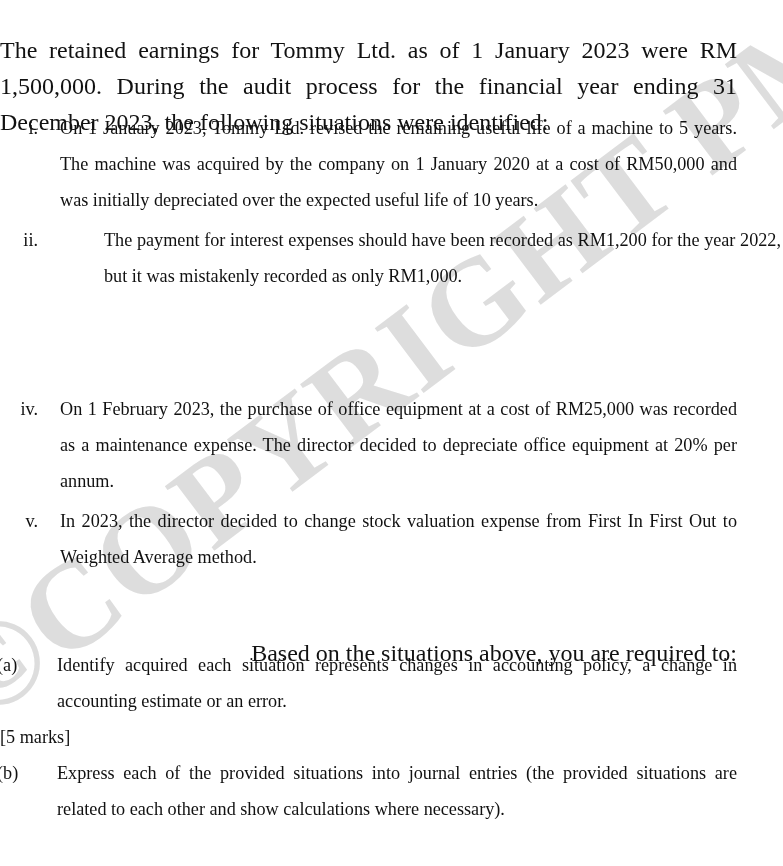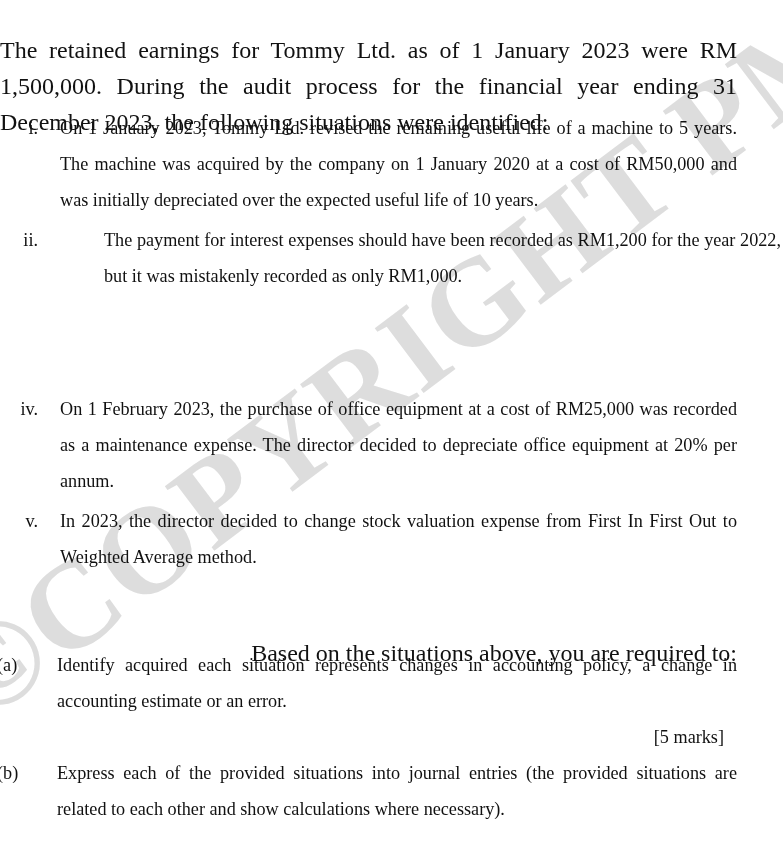--- a/index.html
+++ b/index.html
@@ -128,21 +128,21 @@
     line-height: 36px;
     text-align: justify;
     text-justify: inter-word;
     text-align-last: left;
   }
 
   .marks {
     position: absolute;
     left: 0px;
     width: 724px;
-    text-align: right;
+    text-align: left;
     font-size: 18.2px;
     line-height: 36px;
   }
 </style>
 </head>
 <body>
 
 <div id="page">
 
   <div id="watermark-layer">

